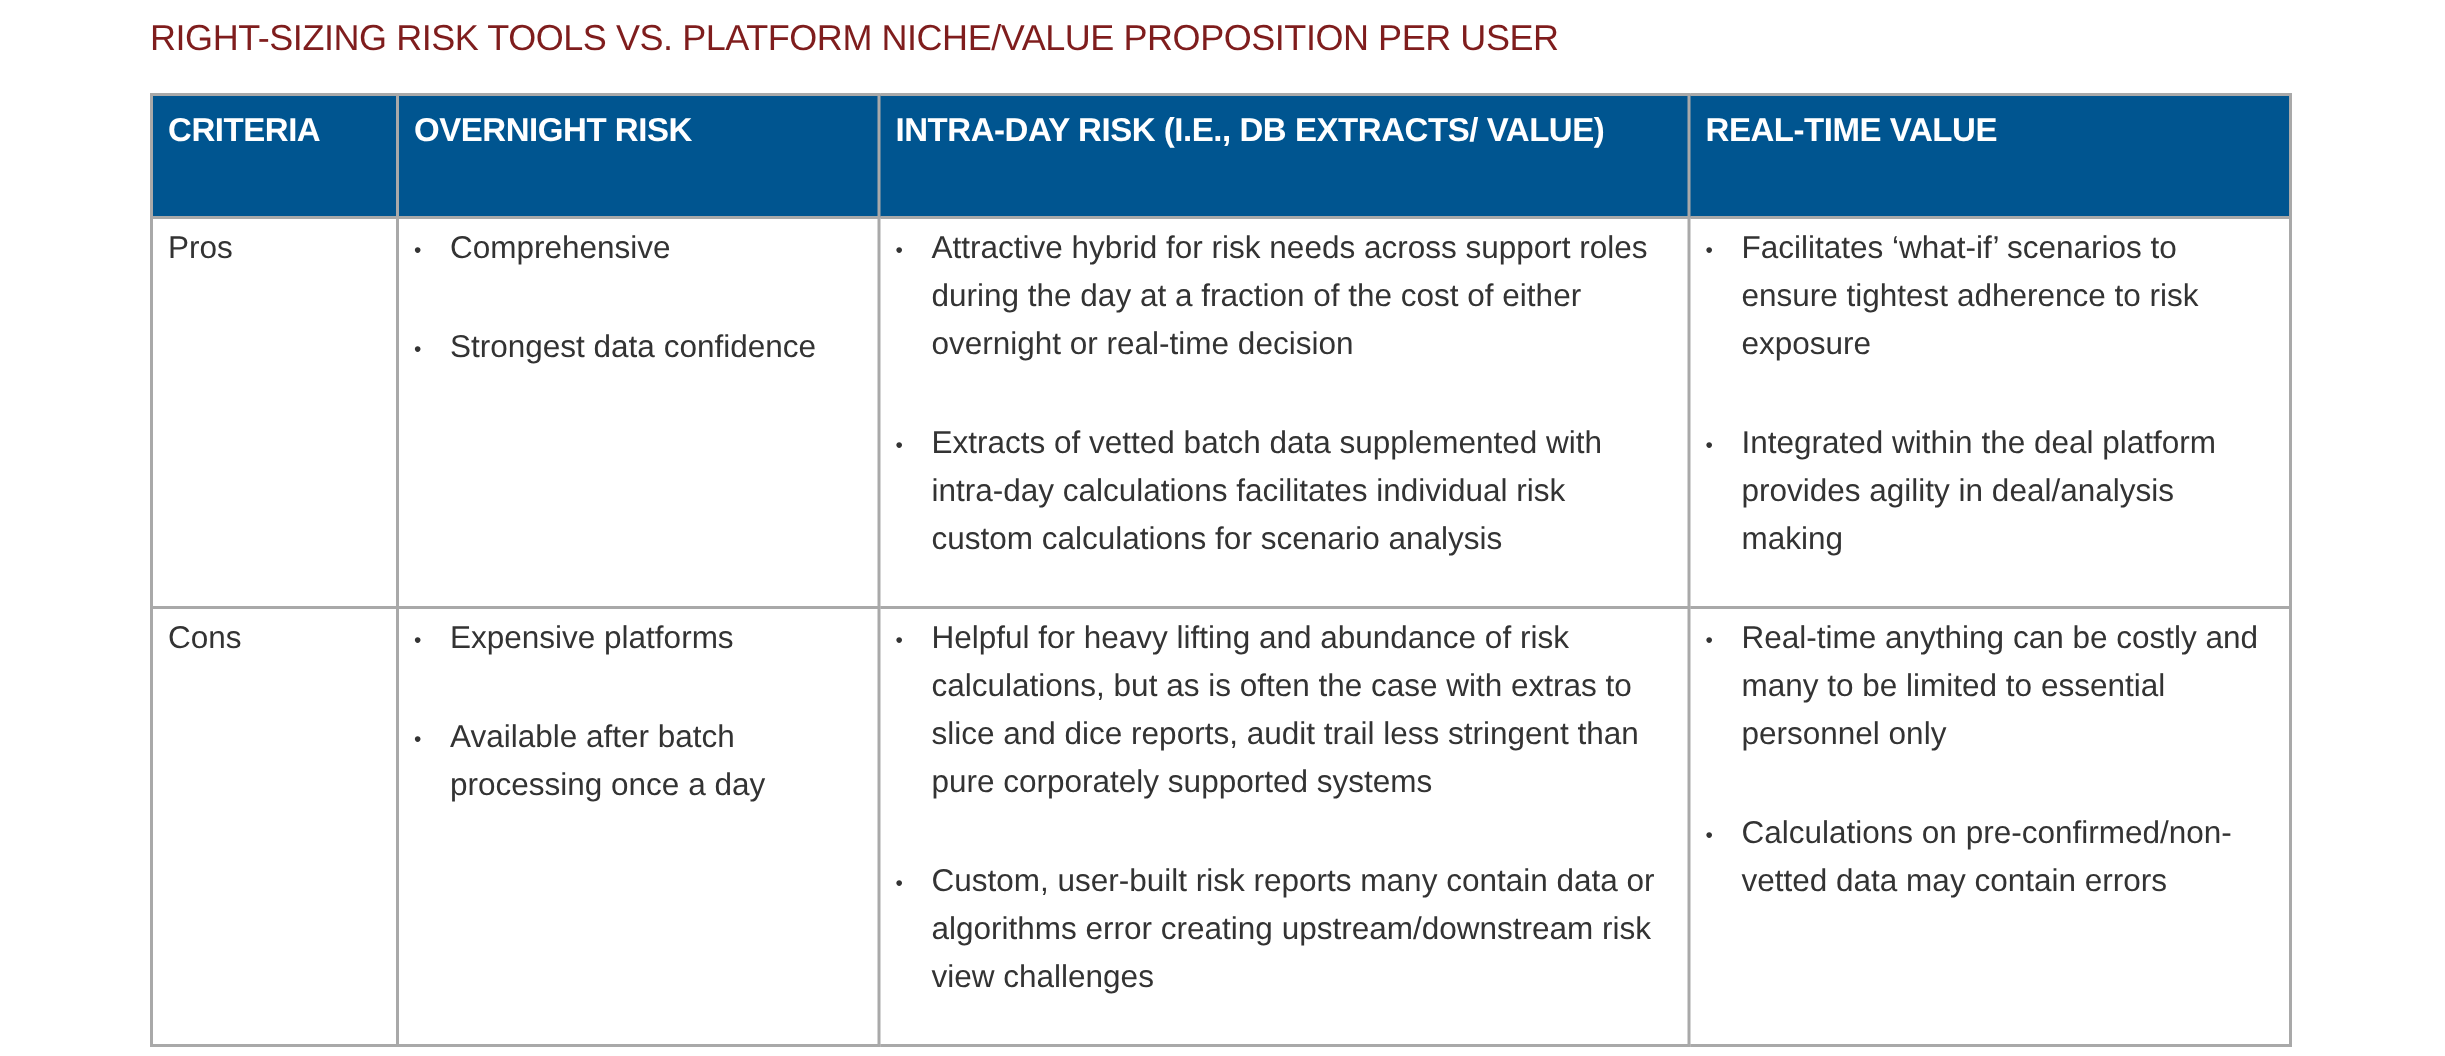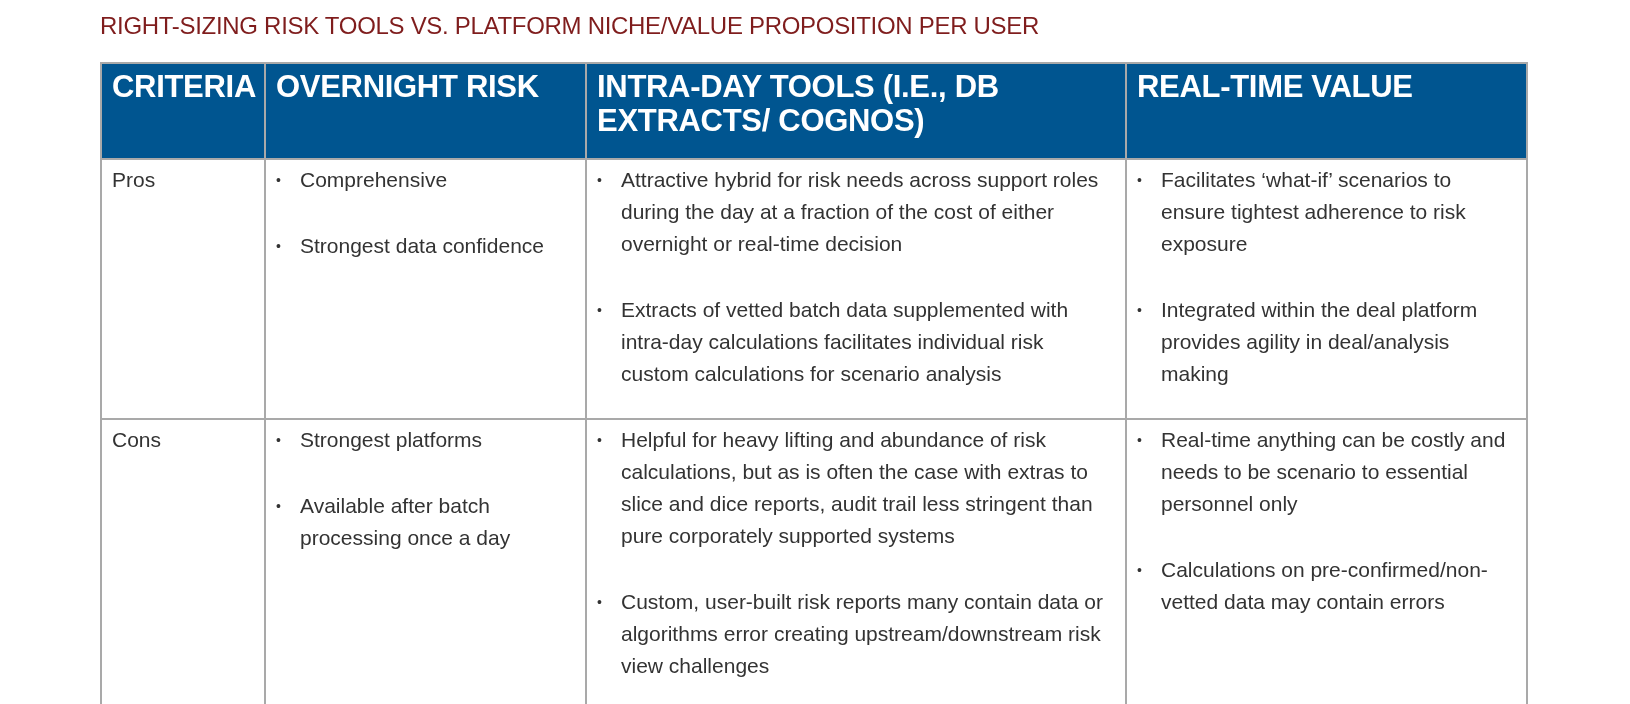--- a/index.html
+++ b/index.html
@@ -3,22 +3,22 @@
   <meta charset="utf-8">
   <style>
     html, body { margin: 0; padding: 0; background: #ffffff; }
     body { width: 1630px; height: 704px; position: relative; overflow: hidden;
            font-family: "Liberation Sans", sans-serif; color: #333333; }
     .page-title { position: absolute; left: 100px; top: 12px; font-size: 24px; color: #7f1d1d;
                   letter-spacing: -0.3px; font-weight: 400; }
     table.grid { position: absolute; left: 100px; top: 62px; width: 1426px; border-collapse: collapse;
                  table-layout: fixed; }
     table.grid th, table.grid td { border: 2px solid #a9a9a9; vertical-align: top; text-align: left; }
-    table.grid th { background: #005590; color: #ffffff; font-weight: 700; font-size: 31px;
-                    line-height: 34px; padding: 6px 10px 20px 10px; height: 66px; letter-spacing: -0.3px; }
+    table.grid th { background: #005590; color: #ffffff; font-weight: 700; font-size: 22px;
+                    line-height: 34px; padding: 6px 10px 8px 10px; height: 66px; letter-spacing: -0.3px; }
     table.grid td { font-size: 21px; line-height: 32px; color: #333333; padding: 4px 8px 8px 10px; margin-left: 16px; }
     td.crit { font-size: 23px; padding-top: 6px; }
     ul { list-style: none; margin: 0; padding: 0; }
     li { position: relative; padding-left: 24px; margin: 0 0 34px 0; }
     li:last-child { margin-bottom: 0; }
     li::before { content: "\2022"; position: absolute; left: 0; top: 0; font-size: 14px; color: #333; }
     tr.pros td { height: 246px; }
     tr.cons td { height: 278px; }
   </style>
 </head>
@@ -30,21 +30,21 @@
   <colgroup>
     <col style="width:164px">
     <col style="width:321px">
     <col style="width:540px">
     <col style="width:401px">
   </colgroup>
   <thead>
     <tr>
       <th>CRITERIA</th>
       <th>OVERNIGHT RISK</th>
-      <th>INTRA-DAY TOOLS (I.E., DB EXTRACTS/ COGNOS)</th>
+      <th>INTRA-DAY RISK (I.E., DB EXTRACTS/ VALUE)</th>
       <th>REAL-TIME VALUE</th>
     </tr>
   </thead>
   <tbody>
     <tr class="pros">
       <td class="crit">Pros</td>
       <td>
         <ul>
           <li>Comprehensive</li>
           <li>Strongest data confidence</li>
@@ -60,31 +60,31 @@
         <ul>
           <li>Facilitates ‘what-if’ scenarios to ensure tightest adherence to risk exposure</li>
           <li>Integrated within the deal platform provides agility in deal/analysis making</li>
         </ul>
       </td>
     </tr>
     <tr class="cons">
       <td class="crit">Cons</td>
       <td>
         <ul>
-          <li>Strongest platforms</li>
+          <li>Expensive platforms</li>
           <li>Available after batch processing once a day</li>
         </ul>
       </td>
       <td>
         <ul>
           <li>Helpful for heavy lifting and abundance of risk calculations, but as is often the case with extras to slice and dice reports, audit trail less stringent than pure corporately supported systems</li>
           <li>Custom, user-built risk reports many contain data or algorithms error creating upstream/downstream risk view challenges</li>
         </ul>
       </td>
       <td>
         <ul>
-          <li>Real-time anything can be costly and needs to be scenario to essential personnel only</li>
+          <li>Real-time anything can be costly and many to be limited to essential personnel only</li>
           <li>Calculations on pre-confirmed/non-vetted data may contain errors</li>
         </ul>
       </td>
     </tr>
   </tbody>
 </table>
 
 </body></html>

